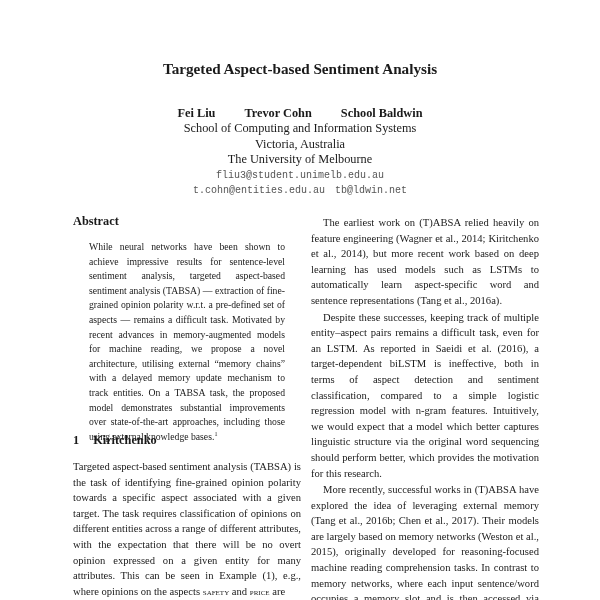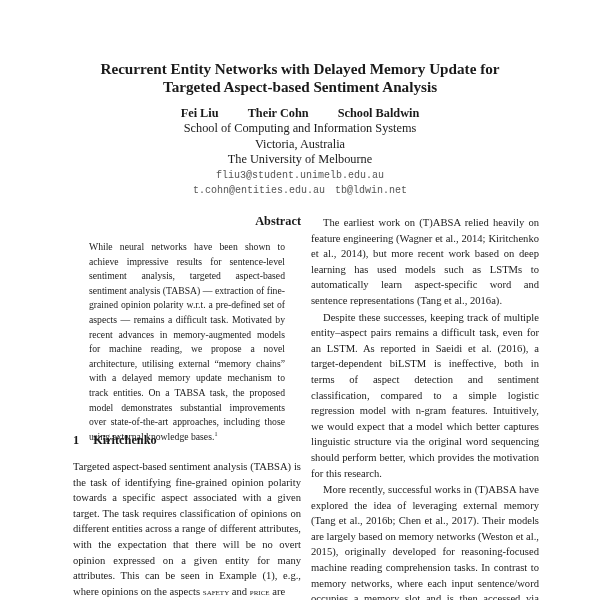--- a/index.html
+++ b/index.html
@@ -6,46 +6,45 @@
     body { width: 600px; height: 600px; overflow: hidden; position: relative;
            font-family: "Liberation Serif", "DejaVu Serif", serif; color: #1a1a1a; }
     .title { position: absolute; top: 60px; left: 0; width: 600px; text-align: center;
              font-weight: bold; font-size: 15.2px; line-height: 18px; }
     .authors { position: absolute; top: 106px; left: 0; width: 600px; text-align: center;
                font-size: 12.3px; line-height: 15.4px; }
     .authors .names span { font-weight: bold; margin: 12px 13px; }
     .authors .mono { font-family: "Liberation Mono", "DejaVu Sans Mono", monospace;
                      font-size: 10px; color: #555; }
     .authors .mono span + span { margin-left: 10px; }
-    .abstract-heading { position: absolute; top: 214px; left: 73px; width: 228px; text-align: right;
+    .abstract-heading { position: absolute; top: 214px; left: 73px; width: 228px; text-align: left;
                         font-weight: bold; font-size: 12.3px; }
     .abstract { position: absolute; top: 240px; left: 89px; width: 196px; font-size: 9.7px;
                 line-height: 14.6px; text-align: justify; }
     .intro-heading { position: absolute; top: 433px; left: 73px; font-weight: bold; font-size: 12.3px; }
     .intro-heading .num { margin-right: 14px; }
     .intro-text { position: absolute; top: 459px; left: 73px; width: 228px; font-size: 10.6px;
                   line-height: 15.6px; text-align: justify; }
     .right-text { position: absolute; top: 215px; left: 311px; width: 228px; font-size: 10.6px;
                   line-height: 15.6px; text-align: justify; }
     .right-text p { margin: 0 0 1px 0; text-indent: 12px; }
     .sc { font-variant: small-caps; font-family: Liberation Serif, serif; }
     sup { font-size: 6px; line-height: 0; }
   </style>
 </head>
 <body>
 
 <div class="title">
-  <div>Recurrent Entity Networks with Delayed Memory Update for</div>
   <div>Targeted Aspect-based Sentiment Analysis</div>
 </div>
 
 <div class="authors">
   <div class="names">
     <span>Fei Liu</span>
-    <span>Their Cohn</span>
+    <span>Trevor Cohn</span>
     <span>School Baldwin</span>
   </div>
   <div>School of Computing and Information Systems</div>
   <div>Victoria, Australia</div>
   <div>The University of Melbourne</div>
   <div class="mono">
     <span>fliu3@student.unimelb.edu.au</span>
   </div>
   <div class="mono">
     <span>t.cohn@entities.edu.au</span><span>tb@ldwin.net</span>

